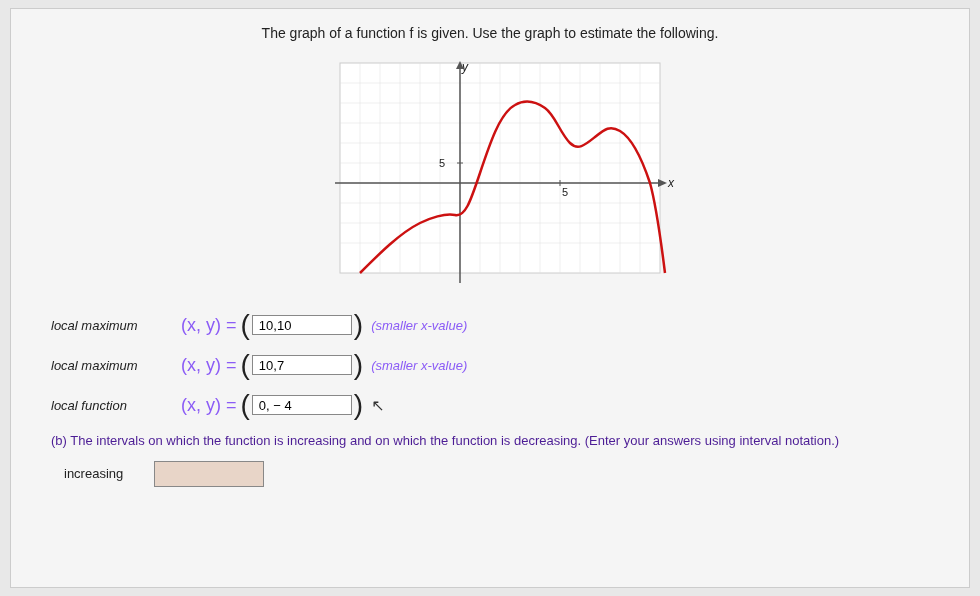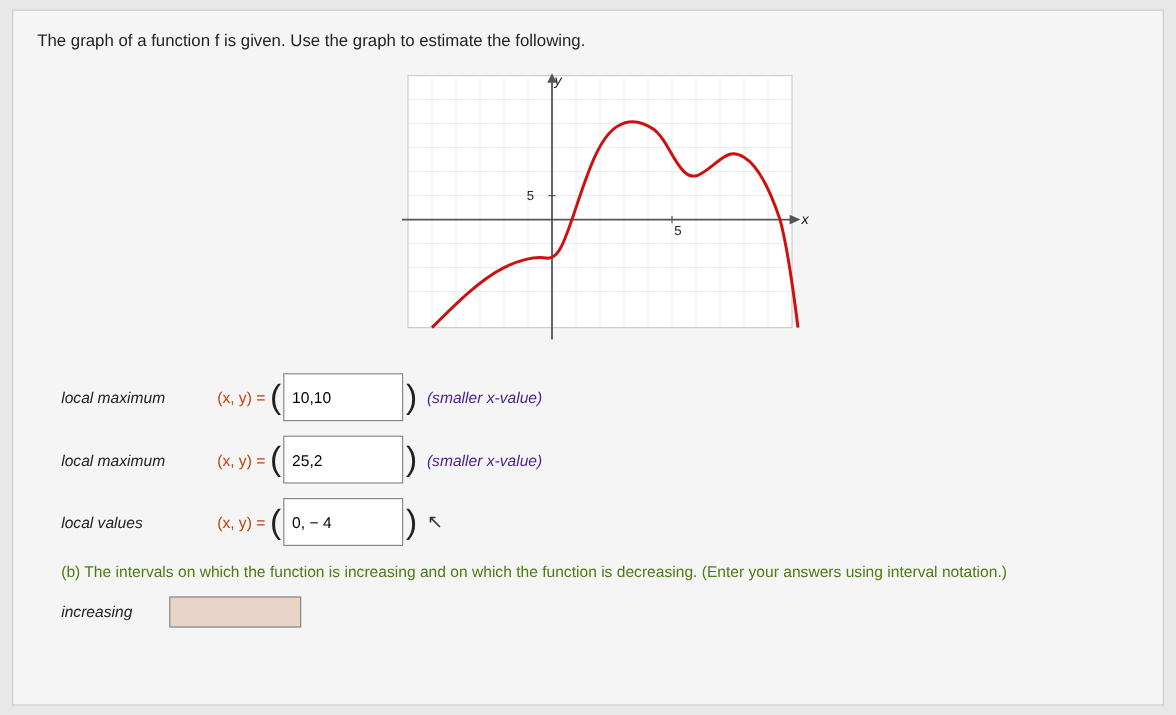--- a/index.html
+++ b/index.html
@@ -18,20 +18,21 @@
       background: #f5f5f5;
       border: 1px solid #ccc;
       width: 960px;
       min-height: 580px;
       padding: 16px 20px 20px 20px;
     }
     .problem-text {
       font-size: 14px;
       color: #222;
       margin-bottom: 12px;
+      text-align: center;
     }
     .graph-area {
       display: flex;
       justify-content: center;
       margin-bottom: 18px;
     }
     .graph-container {
       position: relative;
       width: 380px;
       height: 240px;
@@ -52,72 +53,72 @@
       margin-bottom: 12px;
       margin-left: 20px;
     }
     .row-label {
       width: 130px;
       font-size: 13px;
       color: #222;
       font-style: italic;
     }
     .row-eq {
-      font-size: 13px;
-      color: #c2410c;
+      font-size: 18px;
+      color: #8b5cf6;
       margin-right: 4px;
     }
     .paren-open {
       font-size: 28px;
       line-height: 1;
       color: #222;
       margin-right: 2px;
       font-weight: 300;
     }
     .paren-close {
       font-size: 28px;
       line-height: 1;
       color: #222;
       margin-left: 2px;
       font-weight: 300;
     }
     .answer-box {
       border: 1px solid #888;
       background: #fff;
       min-width: 100px;
-      height: 40px;
+      height: 20px;
       padding: 2px 6px;
       font-size: 13px;
       display: flex;
       align-items: center;
     }
     .x-value-note {
       font-size: 13px;
-      color: #4c1d95;
+      color: #8b5cf6;
       margin-left: 8px;
       font-style: italic;
     }
     .part-b-label {
       font-size: 13px;
-      color: #4d7c0f;
+      color: #4c1d95;
       margin-bottom: 10px;
       margin-left: 20px;
       line-height: 1.5;
     }
     .interval-row {
       display: flex;
       align-items: center;
       margin-bottom: 10px;
       margin-left: 20px;
     }
     .interval-label {
       width: 90px;
       font-size: 13px;
       color: #222;
-      font-style: italic;
+      margin-left: 13px;
     }
     .interval-box {
       border: 1px solid #888;
       background: #e8d5c8;
       width: 110px;
       height: 26px;
     }
     .cursor-arrow {
       font-size: 16px;
       margin-left: 8px;
@@ -209,28 +210,28 @@
     </div>
     <span class="paren-close">)</span>
     <span class="x-value-note">(smaller x-value)</span>
   </div>
 
   <div class="answer-row">
     <div class="row-label">local maximum</div>
     <div class="row-eq">(x, y) =</div>
     <span class="paren-open">(</span>
     <div class="answer-box">
-      <span>25,2</span>
+      <span>10,7</span>
     </div>
     <span class="paren-close">)</span>
     <span class="x-value-note">(smaller x-value)</span>
   </div>
 
   <div class="answer-row">
-    <div class="row-label">local values</div>
+    <div class="row-label">local function</div>
     <div class="row-eq">(x, y) =</div>
     <span class="paren-open">(</span>
     <div class="answer-box">
       <span>0, − 4</span>
     </div>
     <span class="paren-close">)</span>
     <span class="cursor-arrow">↖</span>
   </div>
 
   <div class="part-b-label">(b) The intervals on which the function is increasing and on which the function is decreasing. (Enter your answers using interval notation.)</div>

